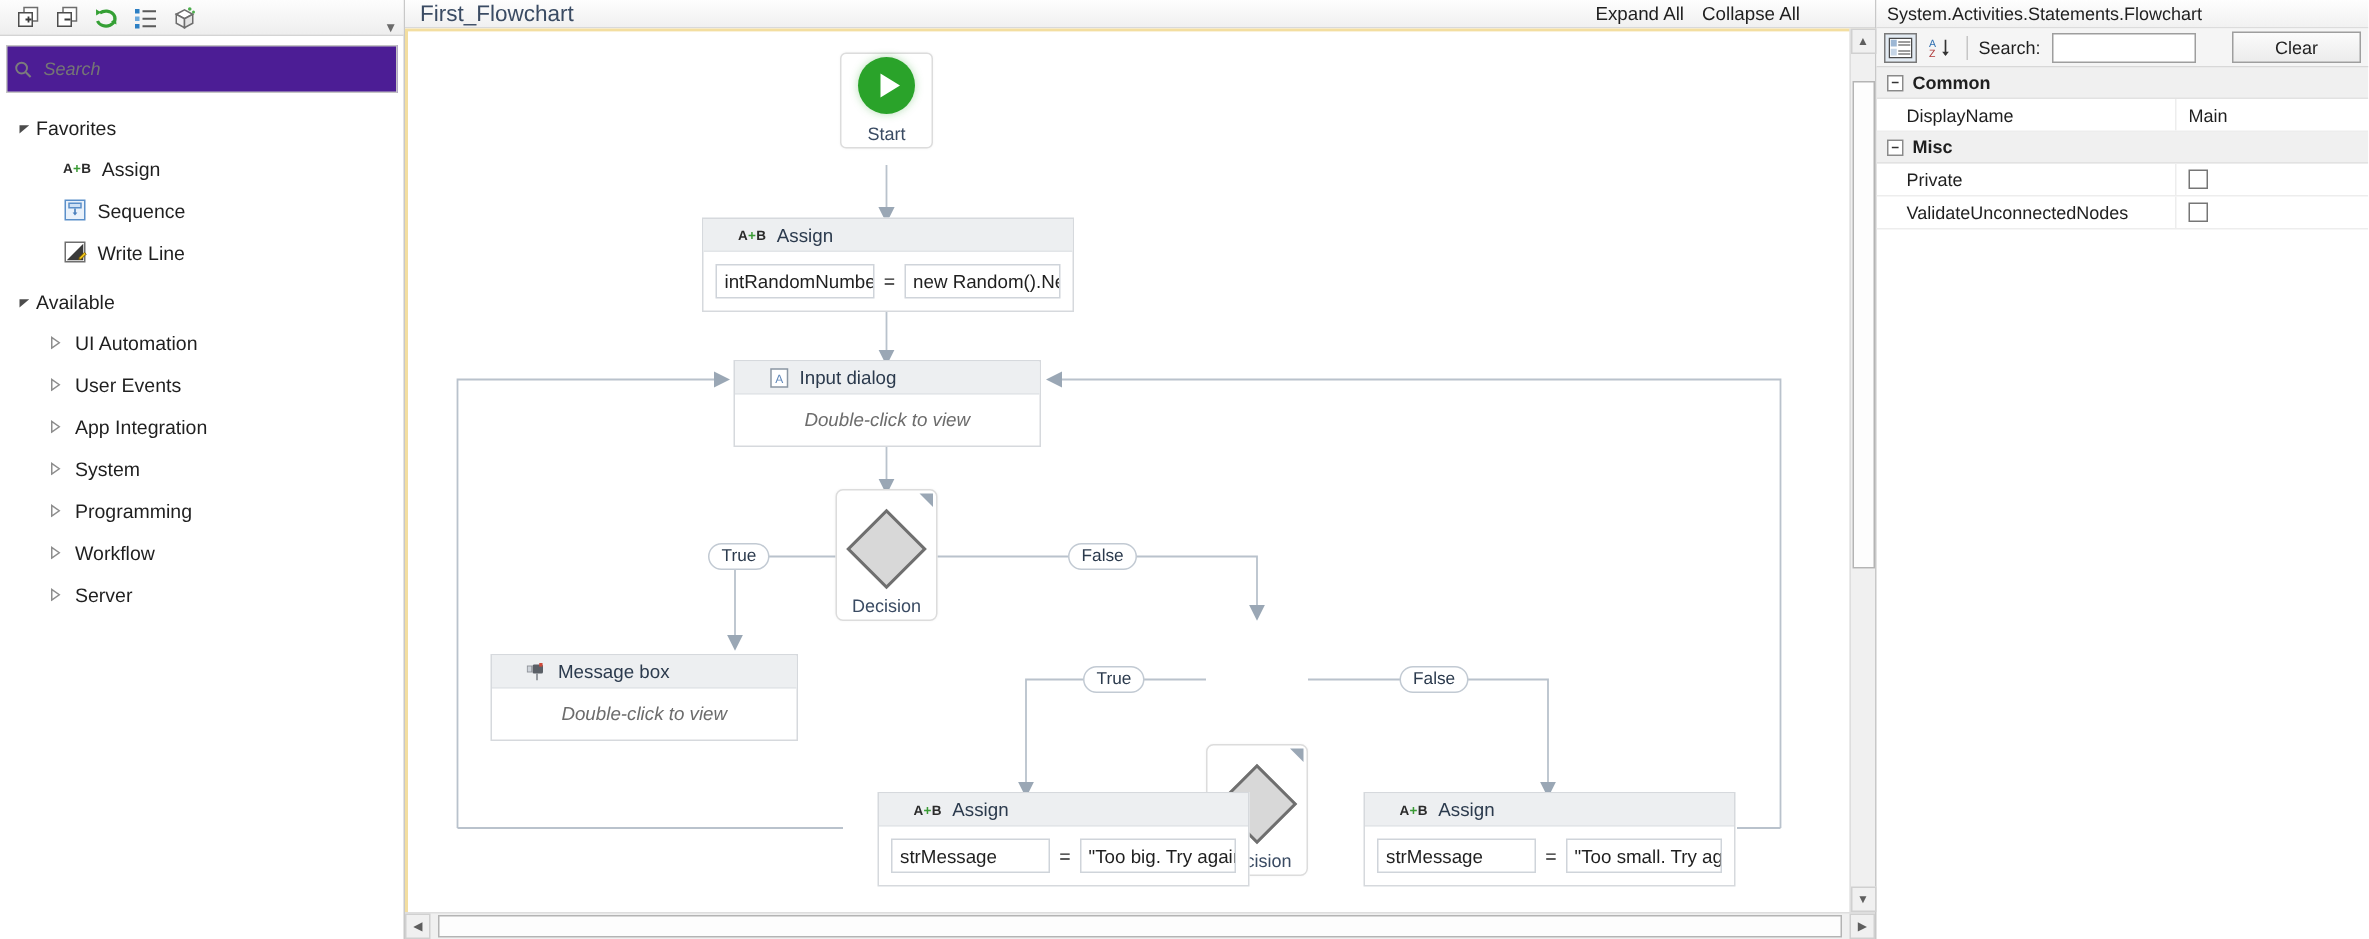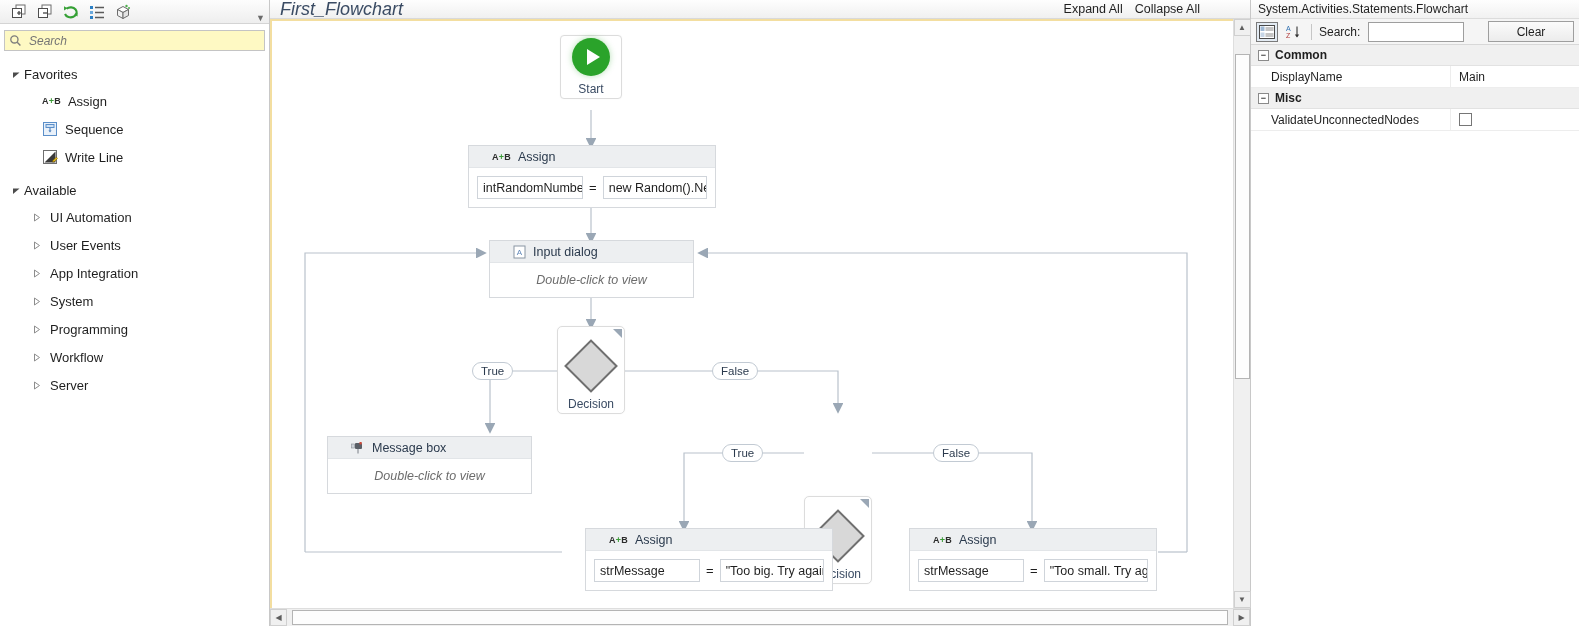--- a/index.html
+++ b/index.html
@@ -34,23 +34,23 @@
     display: flex; align-items: center; justify-content: center;
     cursor: default;
   }
   .tb-icon svg { display:block; }
   .lp-overflow {
     position: absolute; right: 4px; bottom: 1px;
     font-size: 9px; color: #6b6b6b; line-height: 8px;
   }
   .lp-search {
     margin: 6px 4px 2px 4px;
-    height: 21px;
+    height: 32px;
     border: 1px solid #c4c4c4;
-    background: #fef9c3;
+    background: #4c1d95;
     display: flex; align-items: center;
     padding: 0 4px;
   }
   .lp-search .mag { margin-right: 5px; display:flex; }
   .lp-search input {
     border: 0; outline: 0; flex: 1;
     font-family: "Liberation Sans", sans-serif;
     font-size: 12px; font-style: italic; color: #8d8d8d;
     background: transparent;
   }
@@ -86,21 +86,21 @@
     background: #ffffff;
     display: flex; flex-direction: column;
   }
   .designer-header {
     height: 19px; min-height: 19px;
     background: linear-gradient(to bottom,#fefefe,#f0f0f0);
     border-bottom: 1px solid #d9d9d9;
     display: flex; align-items: center;
     padding: 0 10px; position: relative;
   }
-  .breadcrumb { font-size: 18px; color: #3a4b63; font-style: italic; }
+  .breadcrumb { font-size: 15px; color: #3a4b63; }
   .dh-right { margin-left: auto; display: flex; gap: 12px; padding-right: 40px; }
   .dh-right span { font-size: 12.5px; color: #1f1f1f; cursor: default; }
 
   .canvas-outer {
     flex: 1; position: relative;
     border: 2px solid #f3dea0;
     border-top: 2px solid #f3dea0;
     background: #ffffff;
     margin: 0;
     overflow: hidden;
@@ -679,20 +679,26 @@
       <div class="pg-row">
         <div class="pg-name">DisplayName</div>
         <div class="pg-val">Main</div>
       </div>
 
       <div class="pg-cat">
         <span class="pg-exp">−</span>
         <span>Misc</span>
       </div>
 
+      <div class="pg-row">
+        <div class="pg-name">Private</div>
+        <div class="pg-val">
+          <span class="pg-check"></span>
+        </div>
+      </div>
 
       <div class="pg-row">
         <div class="pg-name">ValidateUnconnectedNodes</div>
         <div class="pg-val">
           <span class="pg-check"></span>
         </div>
       </div>
 
     </div>
   </div>

